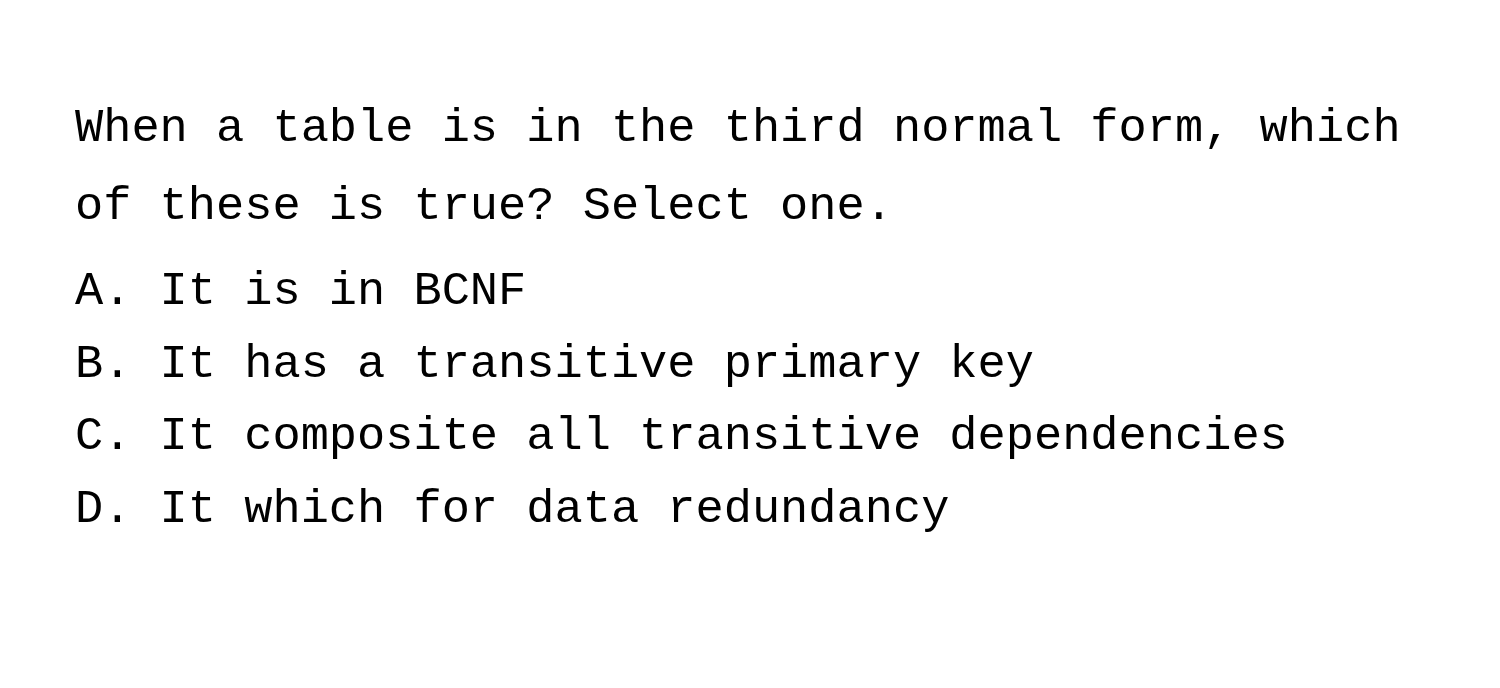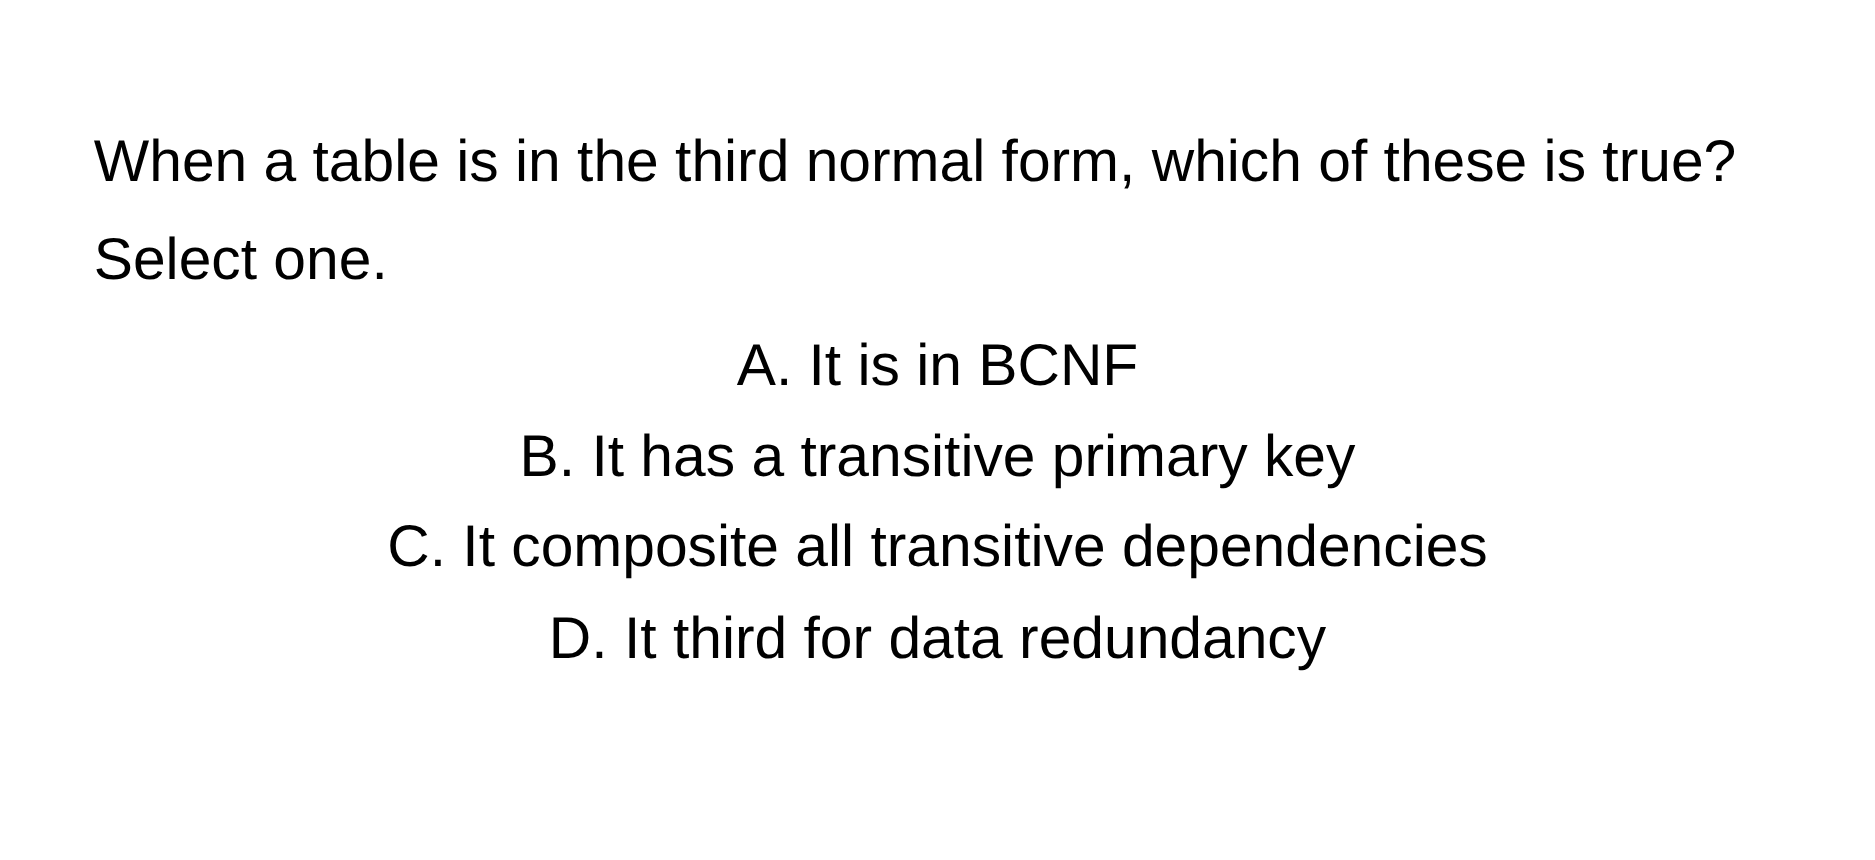--- a/index.html
+++ b/index.html
@@ -1,45 +1,45 @@
 <!DOCTYPE html>
 <html><head>
   <meta charset="utf-8">
   <style>
     * {
       margin: 0;
       padding: 0;
       box-sizing: border-box;
+      font-family: Liberation Mono, monospace;
     }
     body {
       width: 1500px;
       height: 688px;
       background: #ffffff;
       font-family: -apple-system, BlinkMacSystemFont, "Segoe UI", Helvetica, Arial, sans-serif;
       color: #000000;
       padding: 90px 75px;
     }
     .question-text {
       font-size: 47px;
       line-height: 1.65;
       font-weight: 400;
       margin-bottom: 12px;
     }
     .options {
       font-size: 47px;
       line-height: 1.5;
       font-weight: 400;
-      text-align: center;
     }
     .option {
       margin-bottom: 2px;
     }
   </style>
 </head>
 <body>
 
 <div class="question-text">When a table is in the third normal form, which of these is true? Select one.</div>
 <div class="options">
   <div class="option">A. It is in BCNF</div>
   <div class="option">B. It has a transitive primary key</div>
   <div class="option">C. It composite all transitive dependencies</div>
-  <div class="option">D. It third for data redundancy</div>
+  <div class="option">D. It which for data redundancy</div>
 </div>
 
 </body></html>

